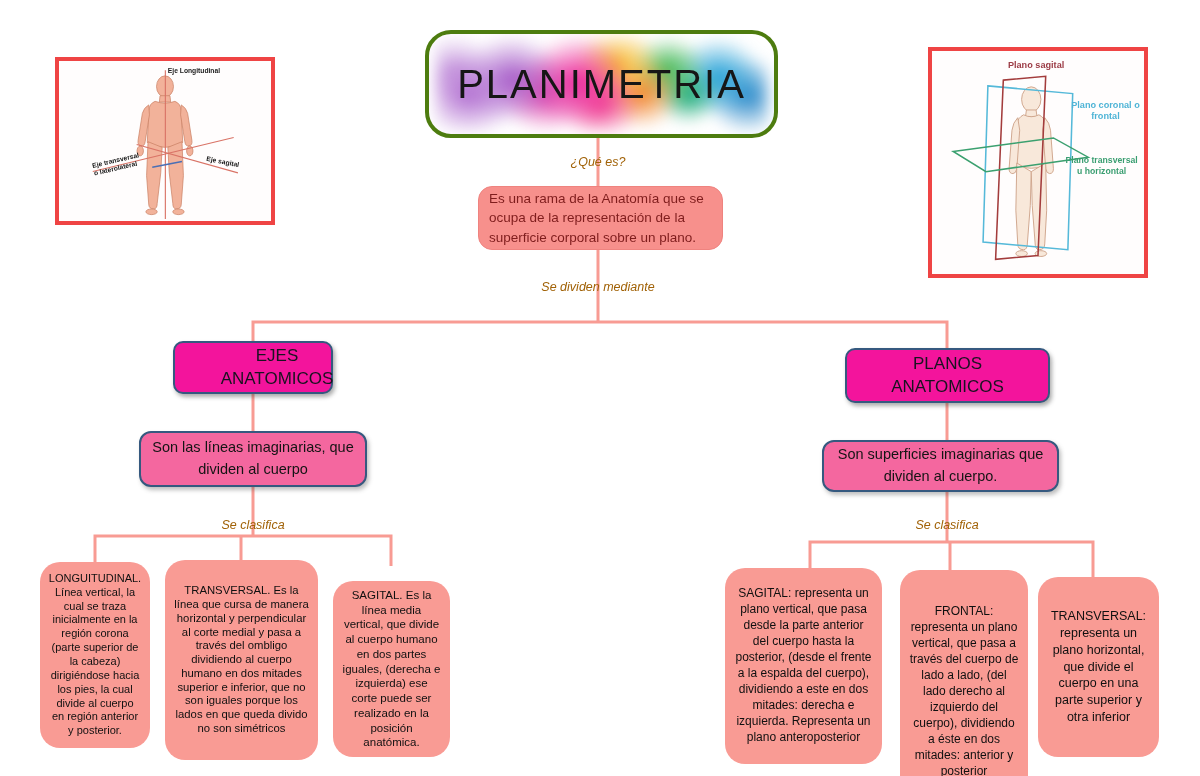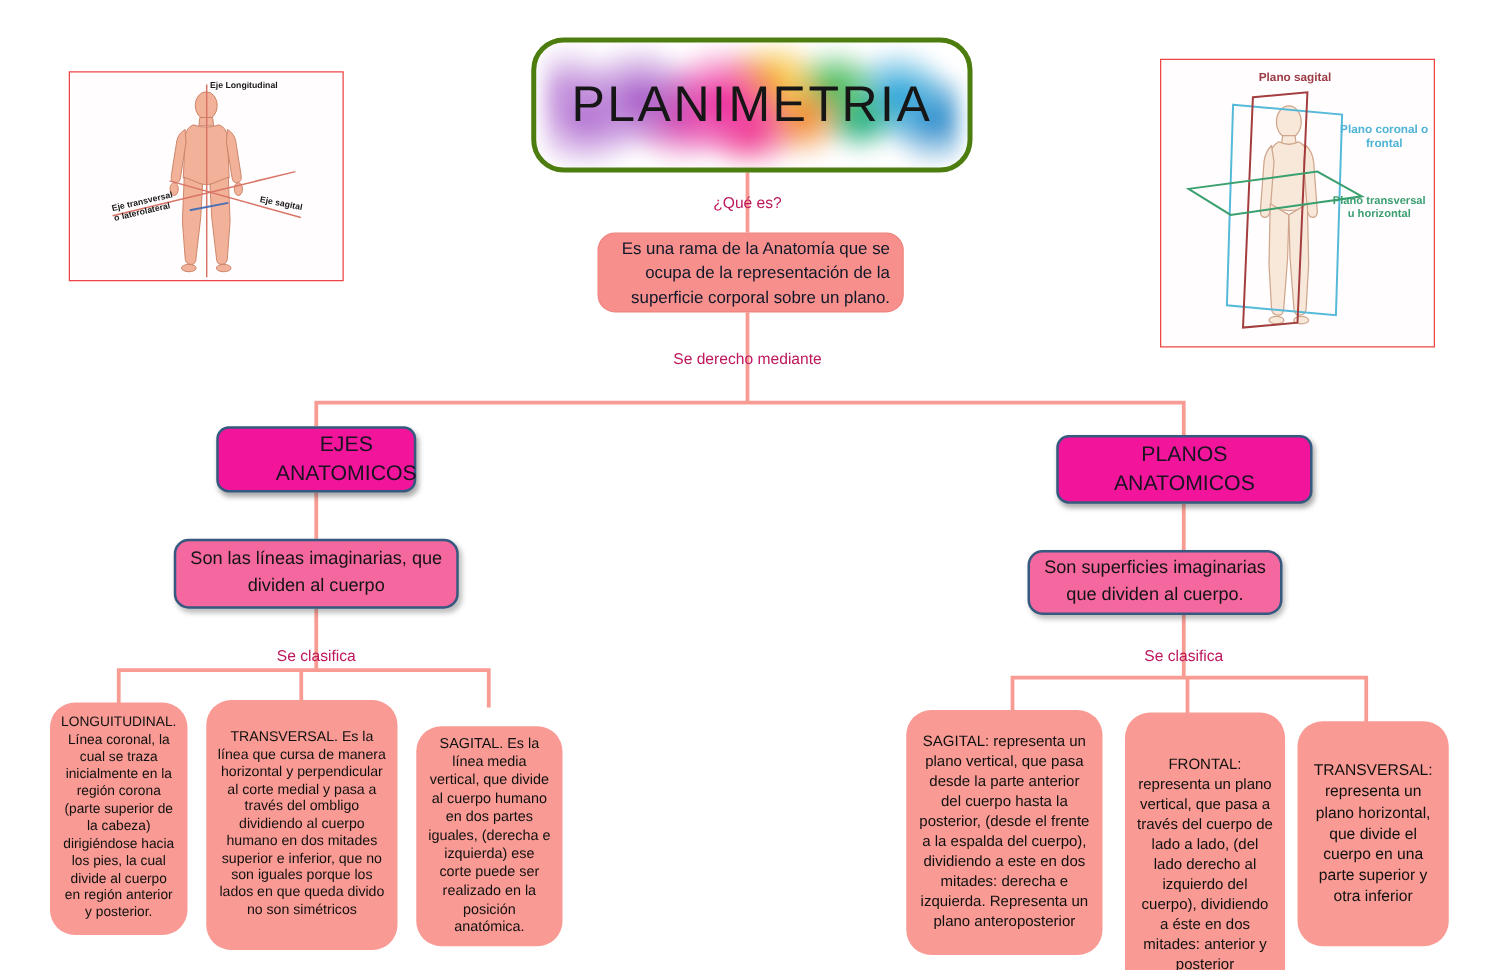--- a/index.html
+++ b/index.html
@@ -32,38 +32,38 @@
       radial-gradient(64px 56px at 85% 42%, #1e9ed6 0%, rgba(30,158,214,0) 70%),
       radial-gradient(60px 54px at 94% 62%, #2383c6 0%, rgba(35,131,198,0) 72%);
   }
   .title-text {
     position:relative; margin:0; width:100%; height:100%;
     display:flex; align-items:center; justify-content:center;
     font-size:40px; font-weight:500; letter-spacing:2px; color:#161616;
   }
 
   
-  .fig { position:absolute; margin:0; background:#fffdfd; border:1px solid #ef4444; z-index:2; box-sizing:border-box; }
+  .fig { position:absolute; margin:0; background:#fffdfd; border:4px solid #ef4444; z-index:2; box-sizing:border-box; }
   .fig-left  { left:55px;  top:57px; width:220px; height:168px; }
   .fig-right { left:928px; top:47px; width:220px; height:231px; }
   .fig svg { display:block; width:100%; height:100%; }
   .fig text { font-family:"Liberation Sans", sans-serif; font-weight:bold; }
 
   
-  .lbl { position:absolute; z-index:2; font-size:12.5px; color:#be185d; transform:translateX(-50%); white-space:nowrap; }
+  .lbl { position:absolute; z-index:2; font-size:12.5px; color:#a16207; transform:translateX(-50%); white-space:nowrap;font-style:italic; }
   .lbl-q        { left:598px; top:155px; }
   .lbl-studied  { left:598px; top:280px; }
   .lbl-cls-l    { left:253px; top:518px; }
   .lbl-cls-r    { left:947px; top:518px; }
 
   .def-box {
     position:absolute; left:478px; top:186px; width:245px; height:64px;
     background:#f7908c; border:1px solid #ef837f; border-radius:14px;
-    display:flex; align-items:center; justify-content:center; text-align:right;
-    font-size:13.5px; line-height:1.42; color:#0f172a; padding:14px 10px;
+    display:flex; align-items:center; justify-content:center; text-align:left;
+    font-size:13.5px; line-height:1.42; color:#7f1d1d; padding:14px 10px;
     box-sizing:border-box; z-index:2;
   }
   .def-box p { margin:0; }
 
   .node-heading {
     position:absolute; background:#f3149c; border:2px solid #35597f; border-radius:10px;
     display:flex; align-items:center; justify-content:center; text-align:center;
     font-size:17px; color:#181320; white-space:pre-line; line-height:1.3;
     z-index:2; box-sizing:border-box; box-shadow:2px 3px 4px rgba(70,70,70,.45);
   }
@@ -71,21 +71,21 @@
   .hd-planos { left:845px; top:348px; width:205px; height:55px; }
 
   .node-desc {
     position:absolute; background:#f4679f; border:2px solid #35597f; border-radius:12px;
     display:flex; align-items:center; justify-content:center; text-align:center;
     font-size:14.5px; line-height:1.5; color:#141414; padding:20px 10px;
     box-sizing:border-box; z-index:2; box-shadow:2px 3px 4px rgba(70,70,70,.35);
   }
   .node-desc p { margin:0; }
   .ds-l { left:139px; top:431px; width:228px; height:56px; }
-  .ds-r { left:822px; top:440px; width:204px; height:52px; }
+  .ds-r { left:822px; top:440px; width:237px; height:52px; }
 
   .leaf {
     position:absolute; background:#f99b94; border-radius:20px;
     display:flex; align-items:center; justify-content:center; text-align:center;
     color:#101010; padding:8px 9px; box-sizing:border-box; z-index:2;
   }
   .leaf p { margin:0; }
   .lf-l1 { left:40px;   top:562px; width:110px; height:186px; font-size:11px;   line-height:1.26; }
   .lf-l2 { left:165px;  top:560px; width:153px; height:200px; font-size:11.3px; line-height:1.22; }
   .lf-l3 { left:333px;  top:581px; width:117px; height:176px; font-size:11.5px; line-height:1.28; }
@@ -164,30 +164,30 @@
         <text x="176" y="116" text-anchor="middle" font-size="9" fill="#3a9e71">Plano transversal</text>
         <text x="176" y="127" text-anchor="middle" font-size="9" fill="#3a9e71">u horizontal</text>
       </g>
     </svg>
   </figure>
 
   <div class="lbl lbl-q">¿Qué es?</div>
   <div class="def-box">
     <p>Es una rama de la Anatomía que se ocupa de la representación de la superficie corporal sobre un plano.</p>
   </div>
-  <div class="lbl lbl-studied">Se derecho mediante</div>
+  <div class="lbl lbl-studied">Se dividen mediante</div>
 
   <div class="node-heading hd-ejes">EJES
 ANATOMICOS</div>
   <div class="node-desc ds-l">
     <p>Son las líneas imaginarias, que dividen al cuerpo</p>
   </div>
   <div class="lbl lbl-cls-l">Se clasifica</div>
   <div class="leaf lf-l1">
-    <p>LONGUITUDINAL. Línea coronal, la cual se traza inicialmente en la región corona (parte superior de la cabeza) dirigiéndose hacia los pies, la cual divide al cuerpo en región anterior y posterior.</p>
+    <p>LONGUITUDINAL. Línea vertical, la cual se traza inicialmente en la región corona (parte superior de la cabeza) dirigiéndose hacia los pies, la cual divide al cuerpo en región anterior y posterior.</p>
   </div>
   <div class="leaf lf-l2">
     <p>TRANSVERSAL. Es la línea que cursa de manera horizontal y perpendicular al corte medial y pasa a través del ombligo dividiendo al cuerpo humano en dos mitades superior e inferior, que no son iguales porque los lados en que queda divido no son simétricos</p>
   </div>
   <div class="leaf lf-l3">
     <p>SAGITAL. Es la línea media vertical, que divide al cuerpo humano en dos partes iguales, (derecha e izquierda) ese corte puede ser realizado en la posición anatómica.</p>
   </div>
 
   <div class="node-heading hd-planos">PLANOS
 ANATOMICOS</div>

